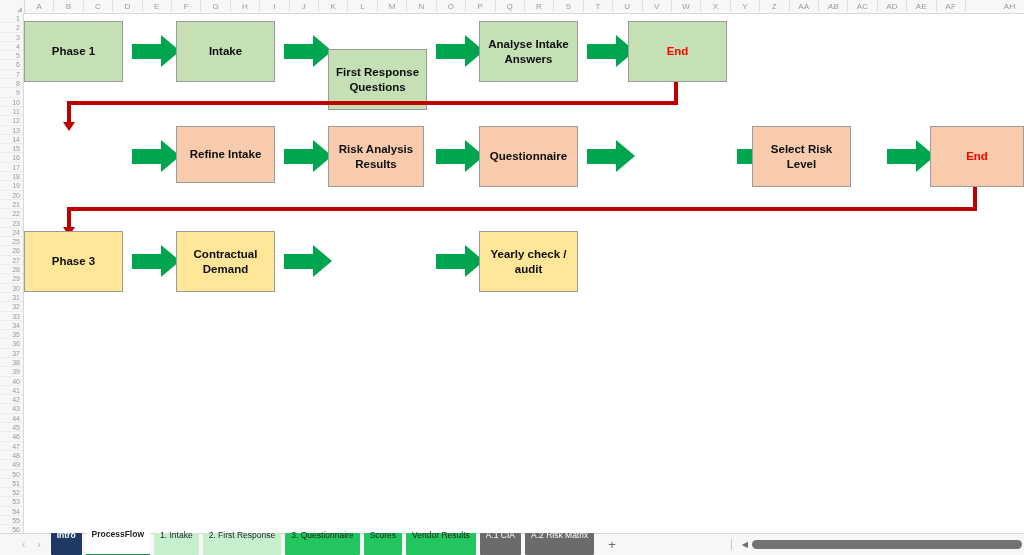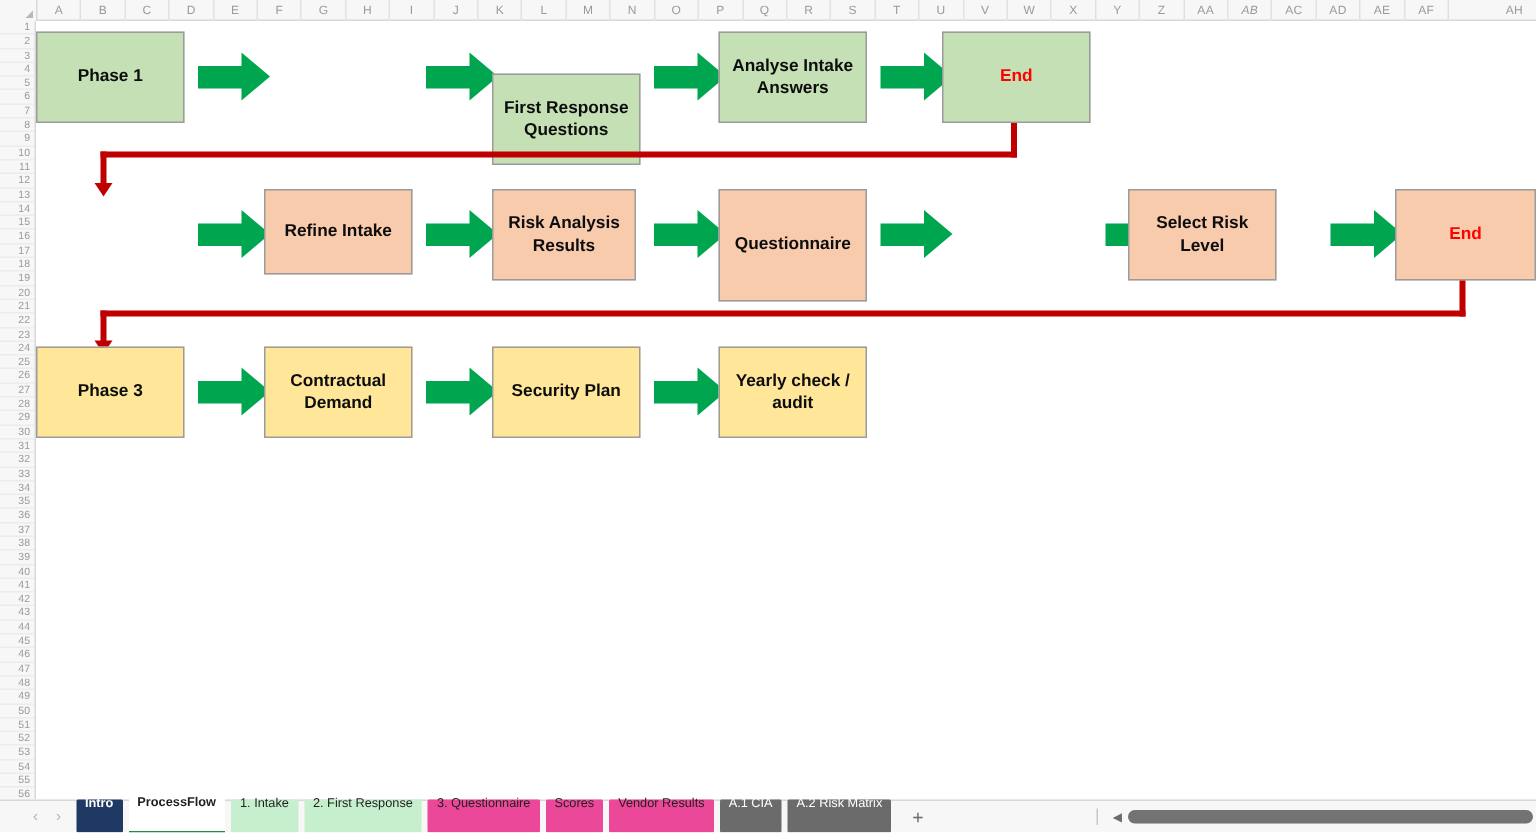--- a/index.html
+++ b/index.html
@@ -185,21 +185,21 @@
     display: flex;
     align-items: center;
     margin-bottom: 1px;
     border-radius: 1px;
   }
   .tab.navy   { background: #1f3864; color: #ffffff; font-weight: bold; }
   .tab.active { background: #ffffff; color: #1f1f1f; font-weight: bold;
                 border-bottom: 2px solid #1e8a4c; border-radius: 0;
                 margin-bottom: 0; height: 18px; }
   .tab.green  { background: #c6efce; }
-  .tab.peach  { background: #ec4899; }
+  .tab.peach  { background: #22c55e; }
   .tab.gray   { background: #6b6b6b; color: #ffffff; }
   .add-tab {
     font-size: 13px;
     color: #6b6b6b;
     padding: 0 14px;
     line-height: 1;
     flex: 0 0 auto;
   }
   .hscroll-wrap {
     flex: 1 1 auto;
@@ -339,20 +339,21 @@
       <div class="row-cell">56</div>
     </div>
 
   <div class="canvas">
 
     <div class="node green" style="left:0px; top:7px; width:99px; height:61px;">Phase 1</div>
     <div class="arrow" style="left:108px; top:21px; width:48px; height:33px; --half:16.5px; --hw:19px;">
       <span class="shaft"></span>
         <span class="head"></span>
     </div>
+    <div class="node green" style="left:152px; top:7px; width:99px; height:61px;">Intake</div>
     <div class="arrow" style="left:260px; top:21px; width:48px; height:33px; --half:16.5px; --hw:19px;">
       <span class="shaft"></span>
         <span class="head"></span>
     </div>
     <div class="node green" style="left:304px; top:7px; width:99px; height:61px;margin-top:28px;">First Response Questions</div>
     <div class="arrow" style="left:412px; top:21px; width:48px; height:33px; --half:16.5px; --hw:19px;">
       <span class="shaft"></span>
         <span class="head"></span>
     </div>
     <div class="node green" style="left:455px; top:7px; width:99px; height:61px;">Analyse Intake Answers</div>
@@ -374,21 +375,21 @@
     <div class="node peach" style="left:152px; top:112px; width:99px; height:57px;">Refine Intake</div>
     <div class="arrow" style="left:260px; top:126px; width:48px; height:33px; --half:16.5px; --hw:19px;">
       <span class="shaft"></span>
         <span class="head"></span>
     </div>
     <div class="node peach" style="left:304px; top:112px; width:96px; height:61px;">Risk Analysis Results</div>
     <div class="arrow" style="left:412px; top:126px; width:48px; height:33px; --half:16.5px; --hw:19px;">
       <span class="shaft"></span>
         <span class="head"></span>
     </div>
-    <div class="node peach" style="left:455px; top:112px; width:99px; height:75px;">Questionnaire</div>
+    <div class="node peach" style="left:455px; top:112px; width:99px; height:61px;">Questionnaire</div>
     <div class="arrow" style="left:563px; top:126px; width:48px; height:33px; --half:16.5px; --hw:19px;">
       <span class="shaft"></span>
         <span class="head"></span>
     </div>
     <div class="arrow" style="left:713px; top:126px; width:48px; height:33px; --half:16.5px; --hw:19px;">
       <span class="shaft"></span>
         <span class="head"></span>
     </div>
     <div class="node peach" style="left:728px; top:112px; width:99px; height:61px;">Select Risk Level</div>
     <div class="arrow" style="left:863px; top:126px; width:48px; height:33px; --half:16.5px; --hw:19px;">
@@ -405,21 +406,20 @@
     <div class="node yellow" style="left:0px; top:217px; width:99px; height:61px;">Phase 3</div>
     <div class="arrow" style="left:108px; top:231px; width:48px; height:33px; --half:16.5px; --hw:19px;">
       <span class="shaft"></span>
         <span class="head"></span>
     </div>
     <div class="node yellow" style="left:152px; top:217px; width:99px; height:61px;">Contractual Demand</div>
     <div class="arrow" style="left:260px; top:231px; width:48px; height:33px; --half:16.5px; --hw:19px;">
       <span class="shaft"></span>
         <span class="head"></span>
     </div>
-    <div class="node yellow" style="left:304px; top:217px; width:99px; height:61px;">Security Plan</div>
     <div class="arrow" style="left:412px; top:231px; width:48px; height:33px; --half:16.5px; --hw:19px;">
       <span class="shaft"></span>
         <span class="head"></span>
     </div>
     <div class="node yellow" style="left:455px; top:217px; width:99px; height:61px;">Yearly check / audit</div>
 
   </div>
 
   <div class="bottom-bar">
 

